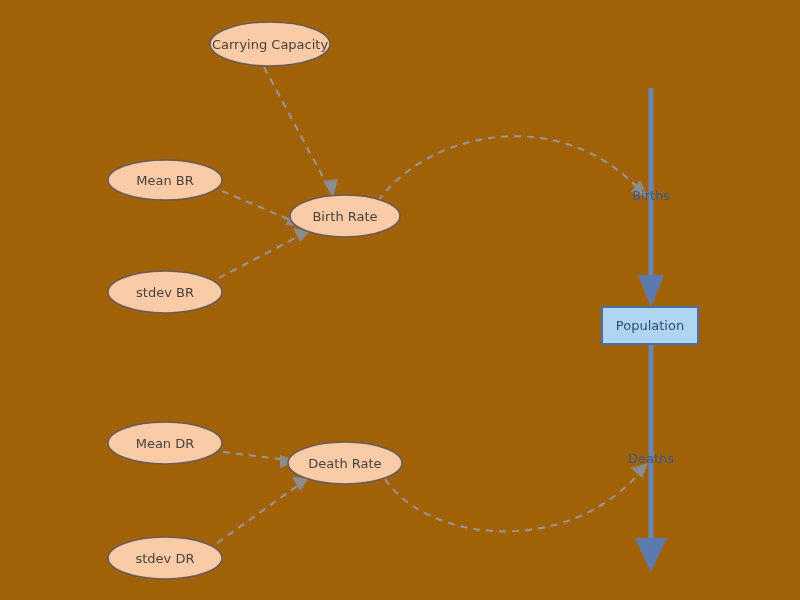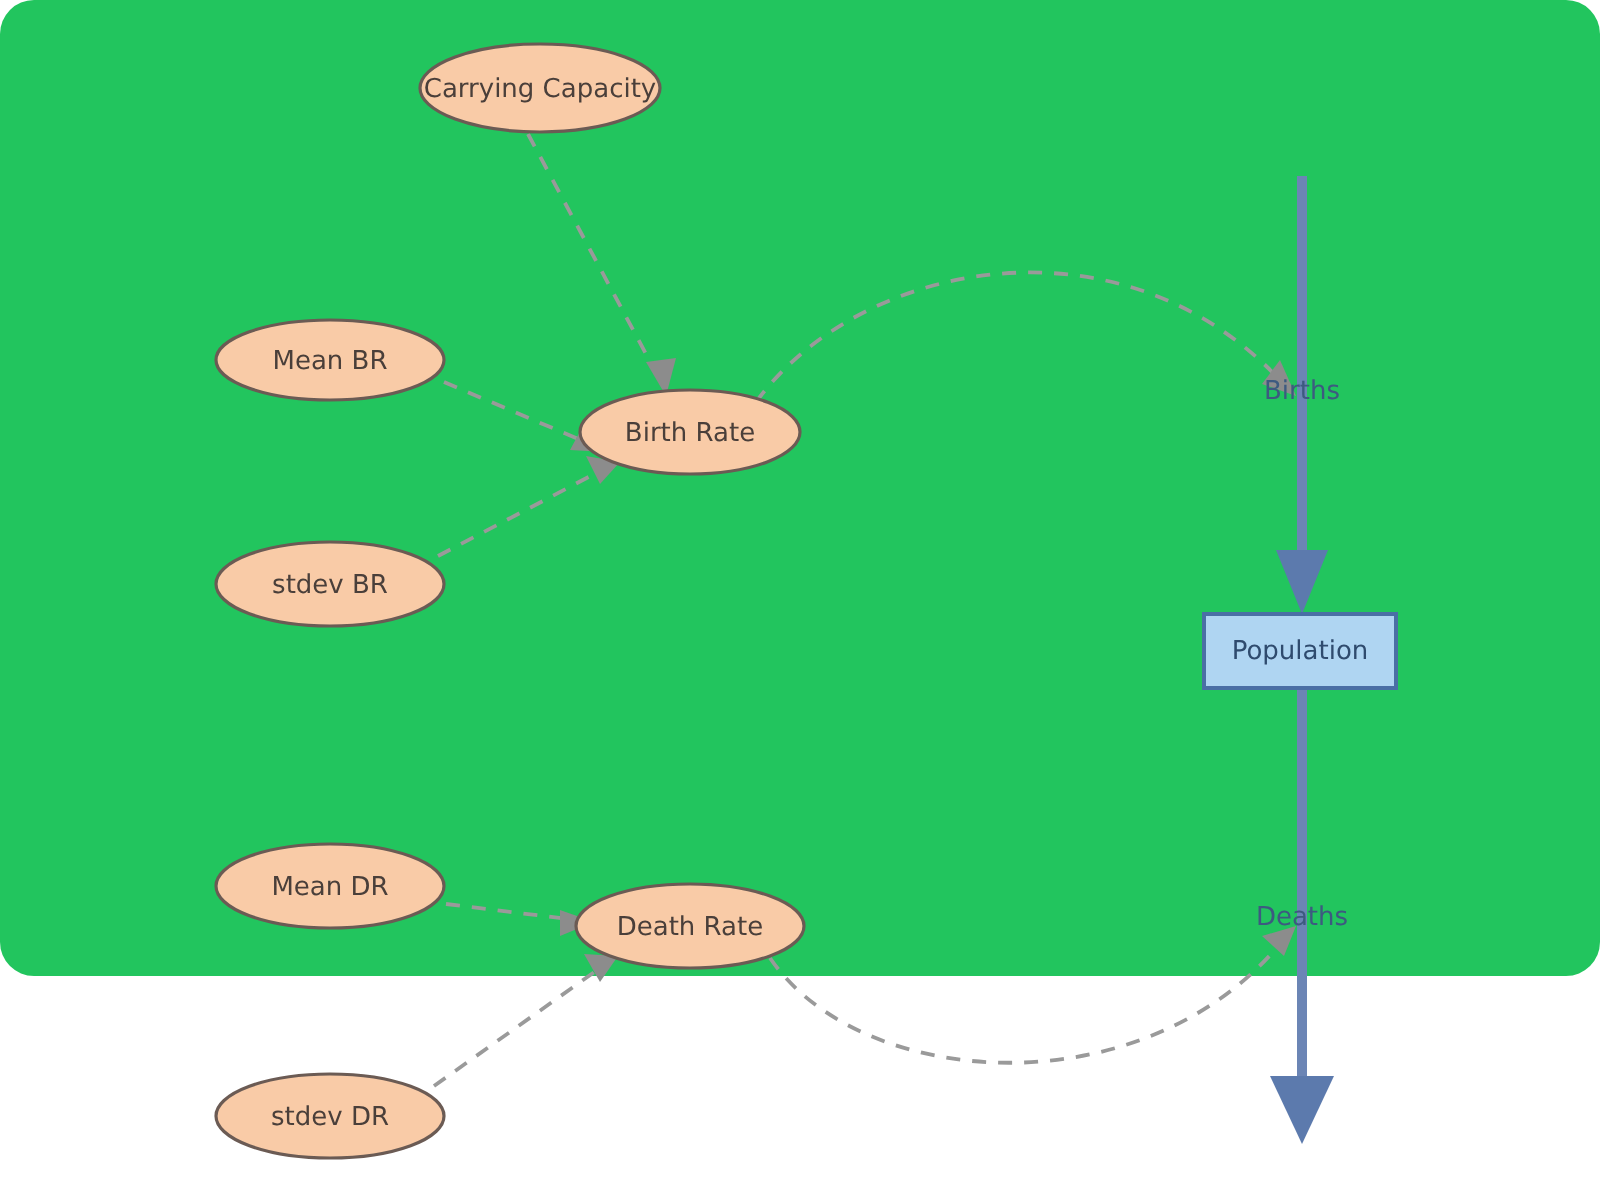--- a/index.html
+++ b/index.html
@@ -10,23 +10,22 @@
   }
   body {
     width: 800px;
     height: 600px;
     overflow: hidden;
     font-family: "DejaVu Sans", sans-serif;
   }
   #diagram-canvas {
     position: relative;
     width: 800px;
-    height: 488px;
-    background: #22c55e;
-    border-radius: 17px;
+    height: 600px;
+    background: #a16207;
   }
   svg#diagram-svg {
     position: absolute;
     top: 0;
     left: 0;
     width: 800px;
     height: 600px;
   }
   .node-ellipse {
     fill: #F9CBA7;

